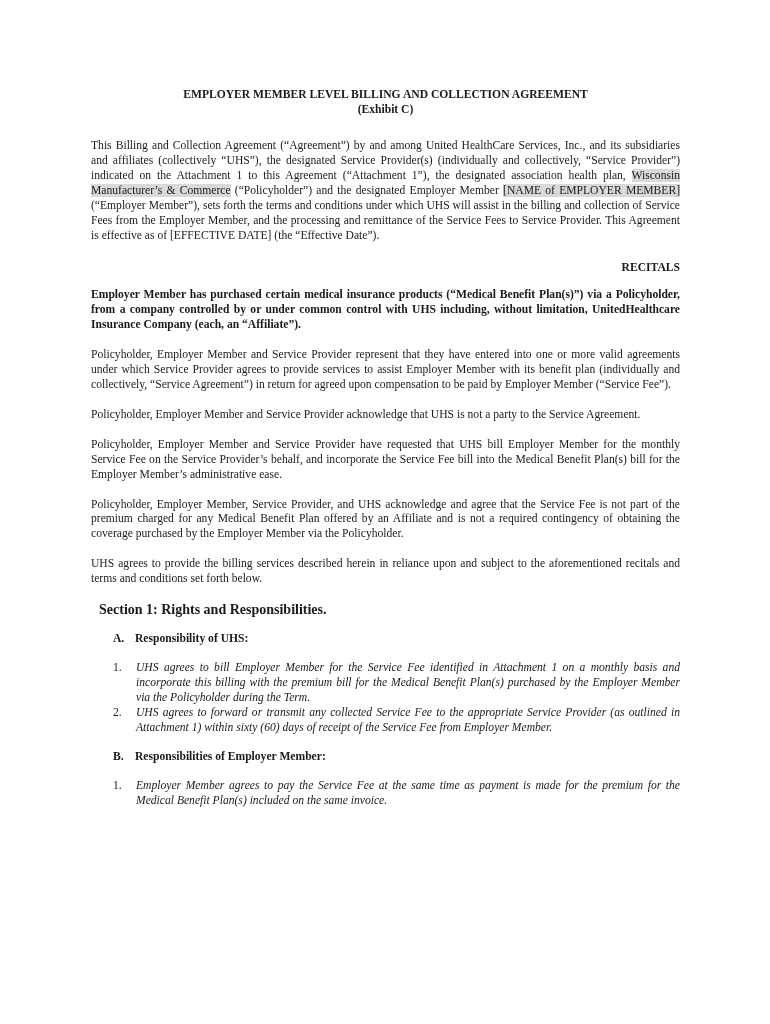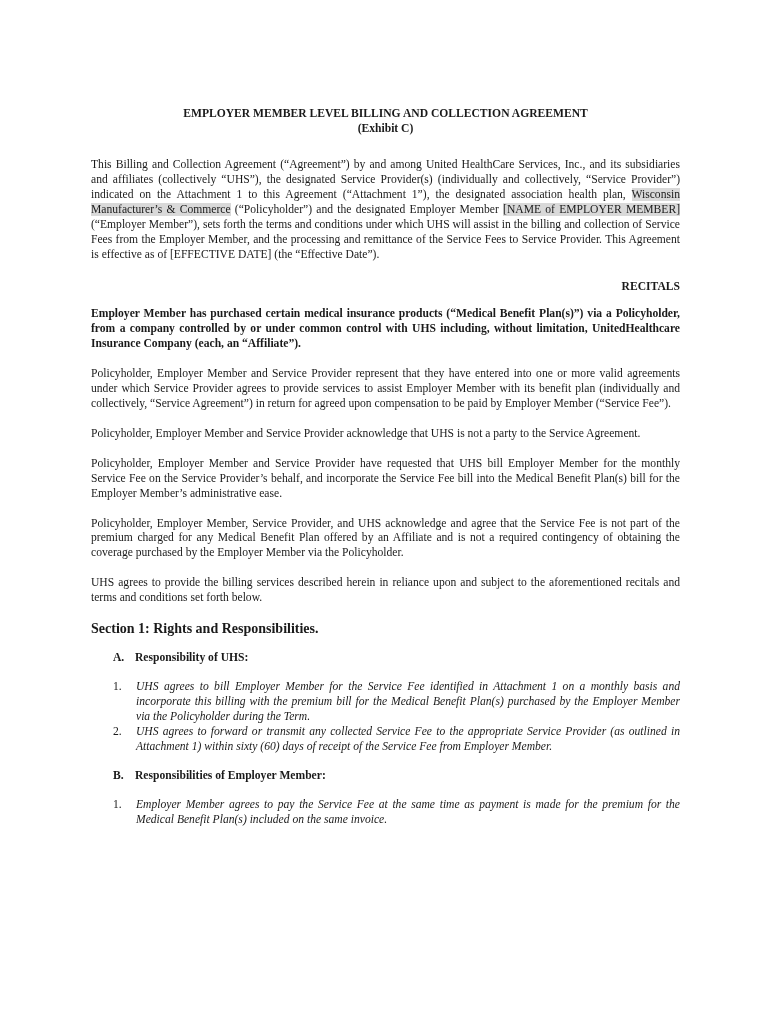--- a/index.html
+++ b/index.html
@@ -11,21 +11,21 @@
       width: 770px;
       height: 1024px;
       position: relative;
       overflow: hidden;
       font-family: "Liberation Serif", serif;
       color: #1a1a1a;
     }
     .page {
       position: absolute;
       left: 91px;
-      top: 107px;
+      top: 88px;
       width: 589px;
       font-size: 11.6px;
       line-height: 14.9px;
     }
     .title {
       text-align: center;
       font-weight: bold;
       font-size: 11.6px;
       line-height: 14.6px;
       margin: 0;
@@ -39,21 +39,21 @@
     }
     .center-heading {
       text-align: right;
       font-weight: bold;
       margin: 0;
     }
     .section-heading {
       font-weight: bold;
       font-size: 14px;
       line-height: 17px;
-      margin: 0;
+      margin: 8px;
     }
     .sub-heading {
       font-weight: bold;
       margin: 0 0 0 22px;
       display: flex;
     }
     .sub-heading .letter {
       width: 22px;
       flex: none;
     }

